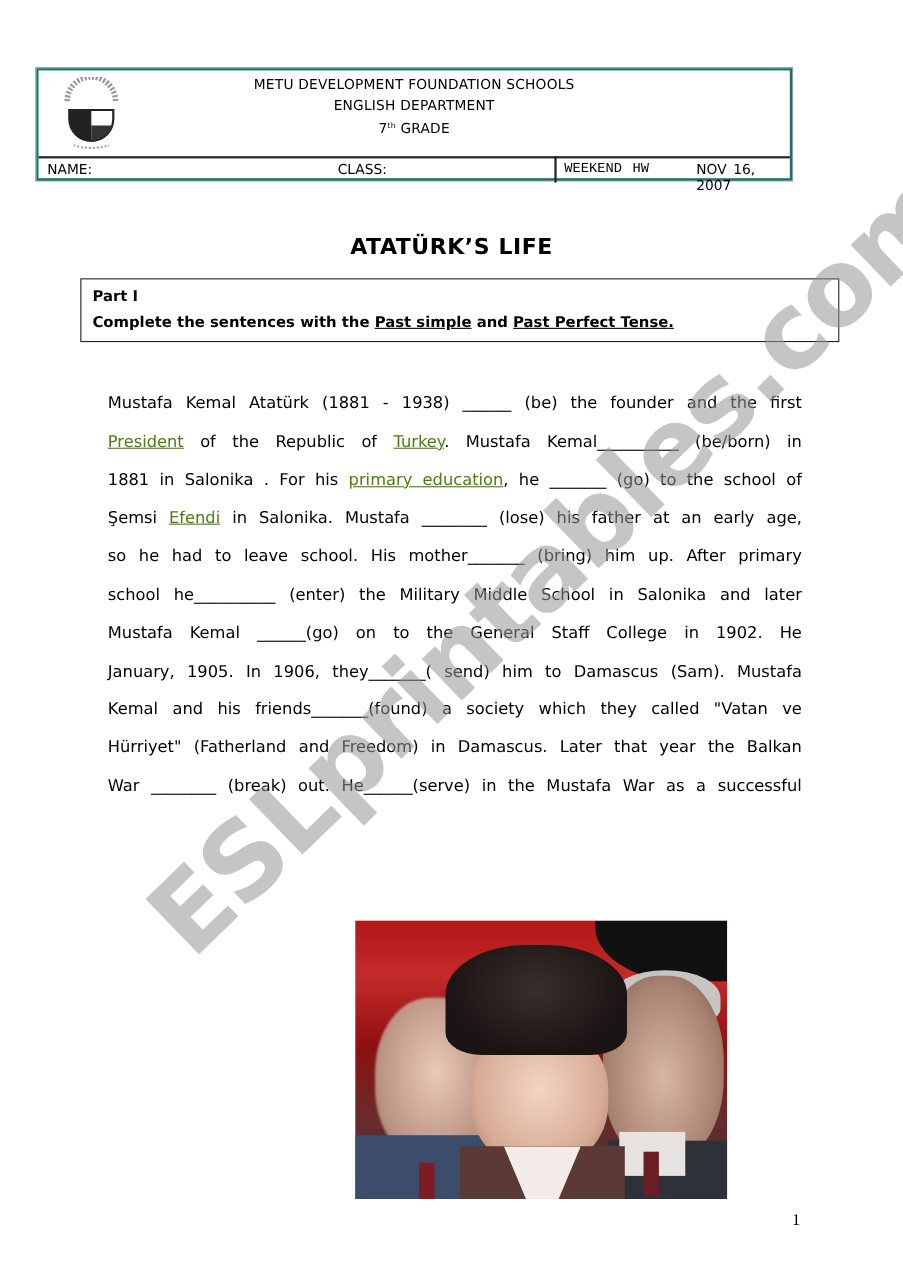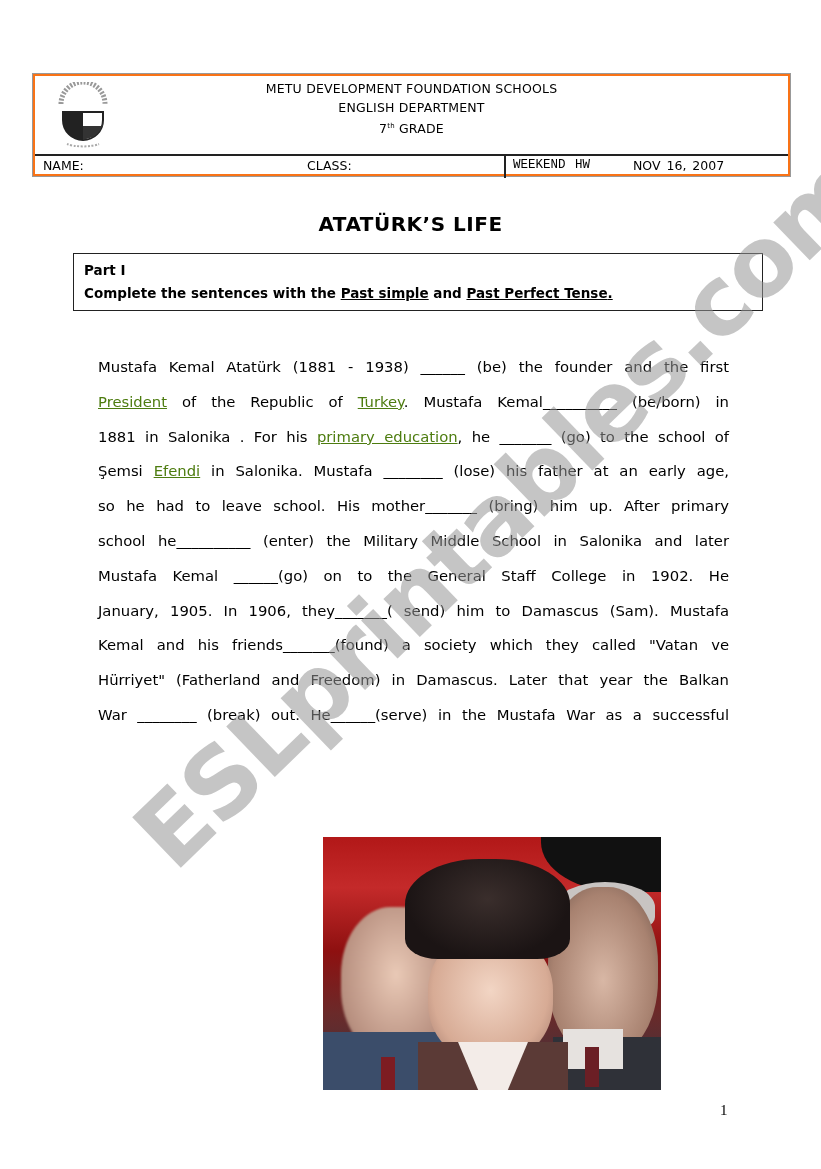--- a/index.html
+++ b/index.html
@@ -1,20 +1,20 @@
 <!DOCTYPE html>
 <html><head>
 <meta charset="utf-8">
 <style>
   html, body { margin:0; padding:0; background:#ffffff; }
   body { width:821px; height:1169px; position:relative; overflow:hidden;
          font-family:"DejaVu Sans", sans-serif; color:#000; }
 
-  .header-box { position:absolute; left:33px; top:62px; width:757px; height:102px;
-                border:2px solid #f97316; box-shadow: 0 0 0 1px #999; box-sizing:border-box;margin-top:12px; }
+  .header-box { position:absolute; left:33px; top:62px; width:687px; height:102px;
+                border:2px solid #0f766e; box-shadow: 0 0 0 1px #999; box-sizing:border-box; }
   .header-top { position:absolute; left:0; top:0; right:0; height:78px; border-bottom:2px solid #222; }
   .logo { position:absolute; left:18px; top:6px; width:60px; height:66px; }
   .header-lines { position:absolute; left:0; right:0; top:3px; text-align:center;
                   font-size:12.5px; line-height:19px; letter-spacing:0.2px; }
   .header-lines sup { font-size:7px; }
   .header-bottom { position:absolute; left:0; right:0; top:80px; height:20px; font-size:12.5px; }
   .hb-name { position:absolute; left:8px; top:2px; }
   .hb-class { position:absolute; left:272px; top:2px; }
   .hb-divider { position:absolute; left:469px; top:-2px; bottom:-2px; border-left:2px solid #222; }
   .hb-weekend { position:absolute; left:478px; top:2px; word-spacing:2px;font-family:Liberation Mono, monospace; }

